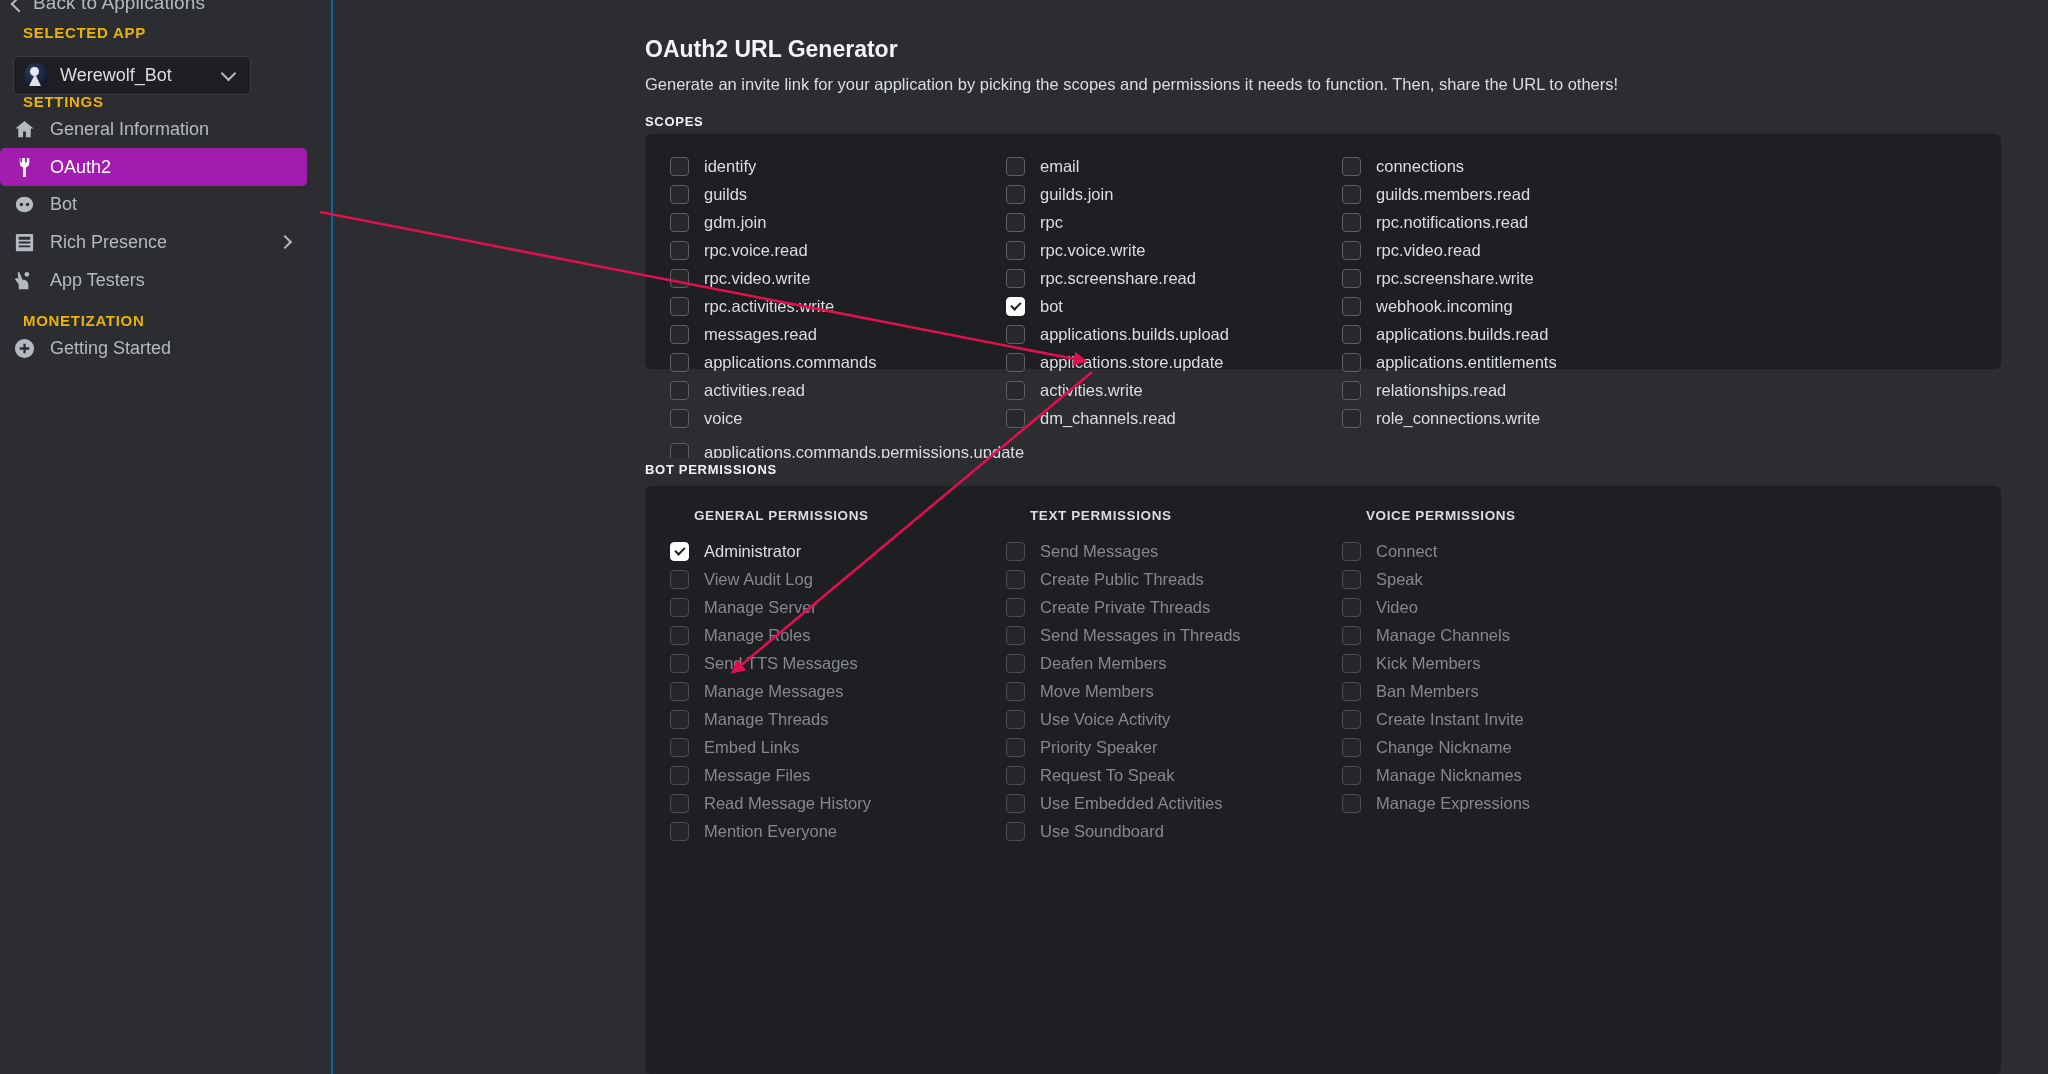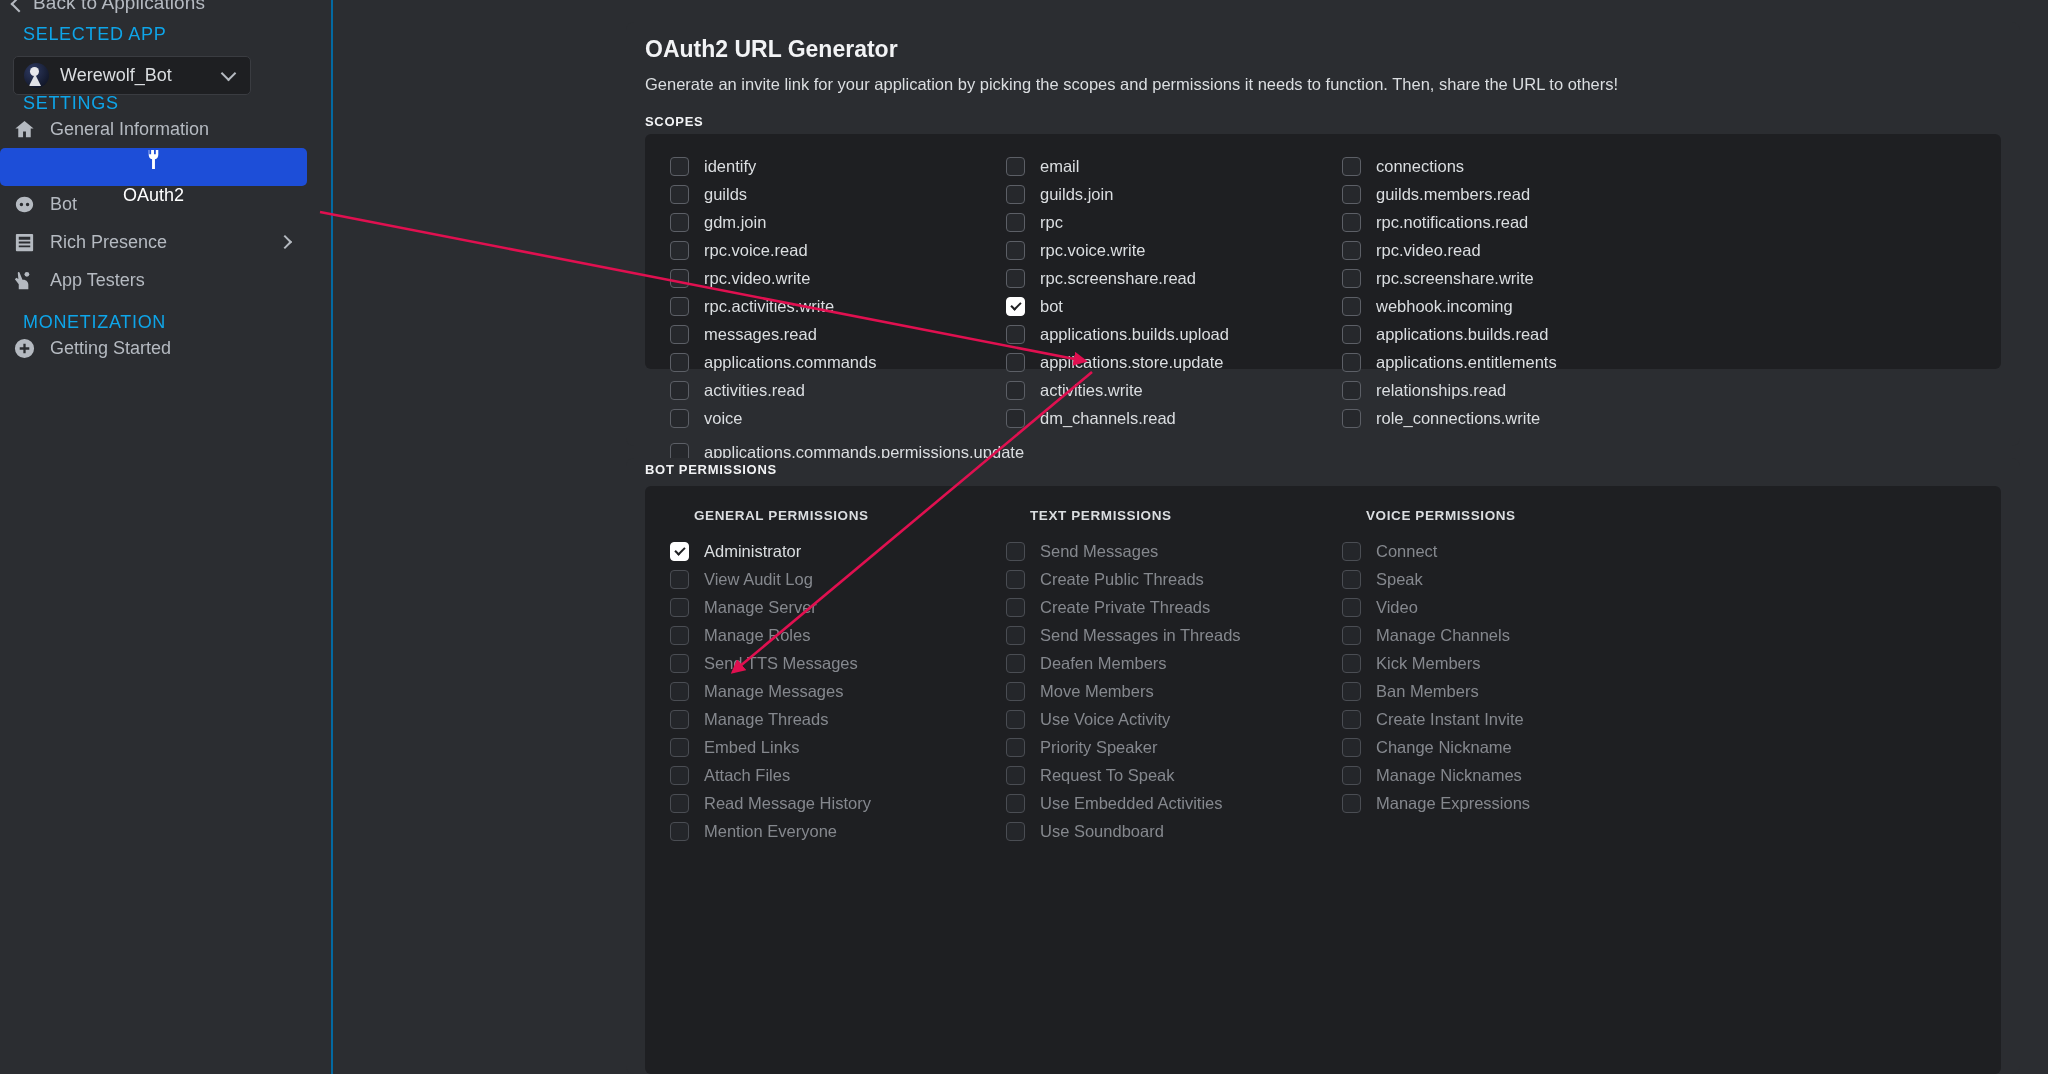--- a/index.html
+++ b/index.html
@@ -24,21 +24,21 @@
     display: flex; align-items: center; gap: 8px;
     color: #b5bac1; font-size: 19px; letter-spacing: .1px;
     cursor: pointer;
   }
   .back-chev {
     width: 12px; height: 12px;
     border-left: 2px solid #b5bac1; border-bottom: 2px solid #b5bac1;
     transform: rotate(45deg); margin-top: 1px; flex: none;
   }
   .sb-head {
-    color: #0ea5e9; font-size: 18px; font-weight: normal;
+    color: #eab308; font-size: 15px; font-weight: bold;
     letter-spacing: .7px; padding: 0 10px;
   }
   #selected-app-head { position: absolute; left: 13px; top: 24px; }
   #settings-head     { position: absolute; left: 13px; top: 93px; }
   #monetization-head { position: absolute; left: 13px; top: 312px; }
 
   .app-select {
     position: absolute; left: 13px; top: 56px;
     width: 238px; height: 39px;
     background: #1e1f22; border: 1px solid #3a3c41; border-radius: 5px;
@@ -66,21 +66,21 @@
     border-right: 2px solid #b5bac1; border-bottom: 2px solid #b5bac1;
     transform: rotate(45deg);
   }
 
   .nav-item {
     position: absolute; left: 0; width: 307px; height: 38px;
     display: flex; align-items: center; gap: 14px;
     padding: 0 13px; border-radius: 5px; cursor: pointer;
     color: #b5bac1; font-size: 18px;
   }
-  .nav-item.active { background: #1d4ed8; color: #ffffff; flex-direction: column; }
+  .nav-item.active { background: #a21caf; color: #ffffff; }
   .nav-item .ico { width: 23px; height: 23px; flex: none; display: block; }
   .nav-item .lbl { flex: 1; }
   .nav-caret {
     width: 10px; height: 10px; flex: none; margin-right: 4px;
     border-right: 2px solid #b5bac1; border-top: 2px solid #b5bac1;
     transform: rotate(45deg);
   }
   #nav-general { top: 110px; }
   #nav-oauth2  { top: 148px; }
   #nav-bot     { top: 185px; }
@@ -452,21 +452,21 @@
             <div class="row disabled">
               <span class="cb"></span>
               <span class="txt">Priority Speaker</span>
             </div>
             <div class="row disabled">
               <span class="cb"></span>
               <span class="txt">Change Nickname</span>
             </div>
             <div class="row disabled">
               <span class="cb"></span>
-              <span class="txt">Attach Files</span>
+              <span class="txt">Message Files</span>
             </div>
             <div class="row disabled">
               <span class="cb"></span>
               <span class="txt">Request To Speak</span>
             </div>
             <div class="row disabled">
               <span class="cb"></span>
               <span class="txt">Manage Nicknames</span>
             </div>
             <div class="row disabled">

